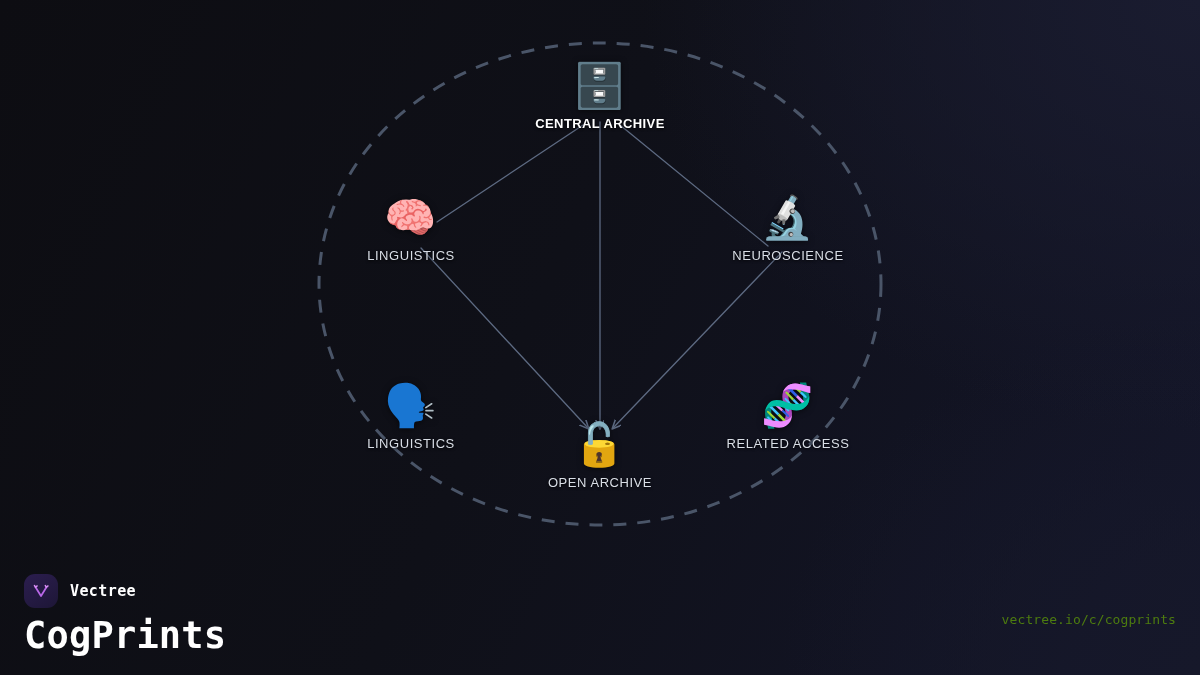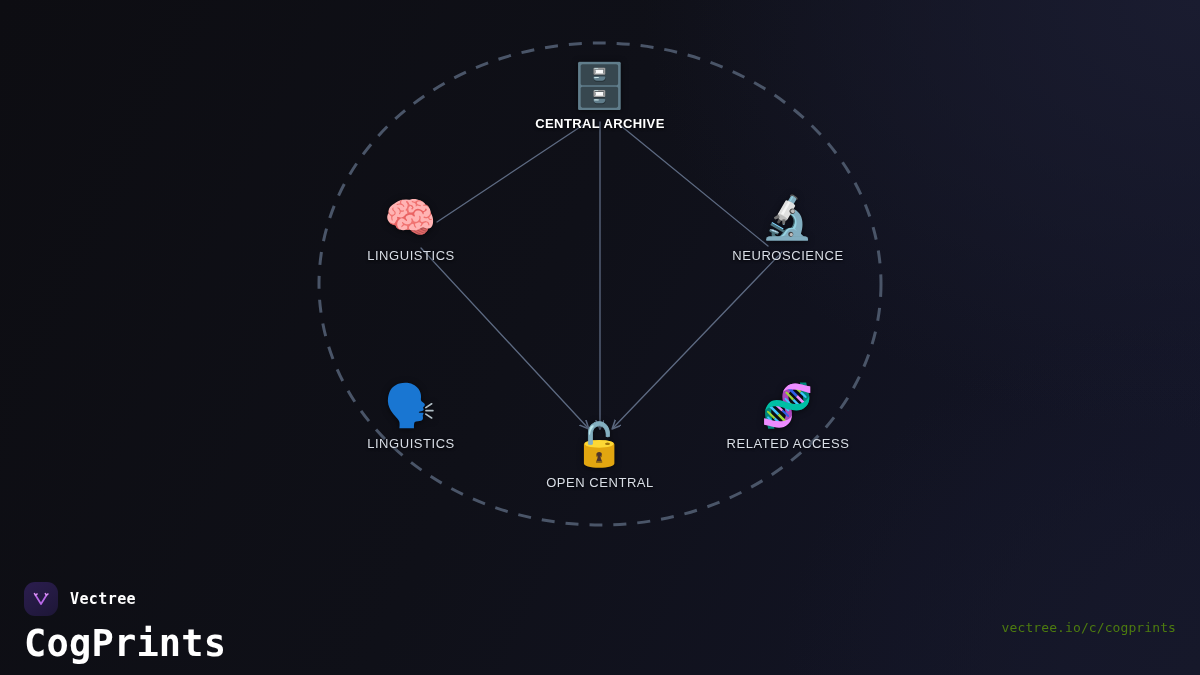--- a/index.html
+++ b/index.html
@@ -54,21 +54,21 @@
   .node.is-hub .node-label {
     color:#ffffff;
     font-weight:bold;
     font-size:13px;
     letter-spacing:.4px;
   }
 
   
   #footer {
     position:absolute;
-    left:0; bottom:8px;
+    left:0; bottom:16px;
     width:1200px; height:130px;
   }
   #brand-row {
     position:absolute;
     left:24px; top:45px;
     display:flex;
     align-items:center;
     gap:12px;
   }
   #brand-logo {
@@ -143,21 +143,21 @@
       <div class="node" style="left: 411px; top: 416px;">
         <span class="node-icon">🗣️</span>
         <span class="node-label">LINGUISTICS</span>
       </div>
       <div class="node" style="left: 788px; top: 416px;">
         <span class="node-icon">🧬</span>
         <span class="node-label">RELATED ACCESS</span>
       </div>
       <div class="node" style="left: 600px; top: 455px;">
         <span class="node-icon">🔓</span>
-        <span class="node-label">OPEN CENTRAL</span>
+        <span class="node-label">OPEN ARCHIVE</span>
       </div>
     </div>
 </div>
 
 <div id="footer">
 
   <div id="brand-row">
     <div id="brand-logo">
       <svg width="20" height="20" viewBox="0 0 24 24">
         <path d="M5.5 7.5 L12 18 L18.5 7.5" fill="none" stroke="#b968e8" stroke-width="2.1" stroke-linecap="round" stroke-linejoin="round"></path>

